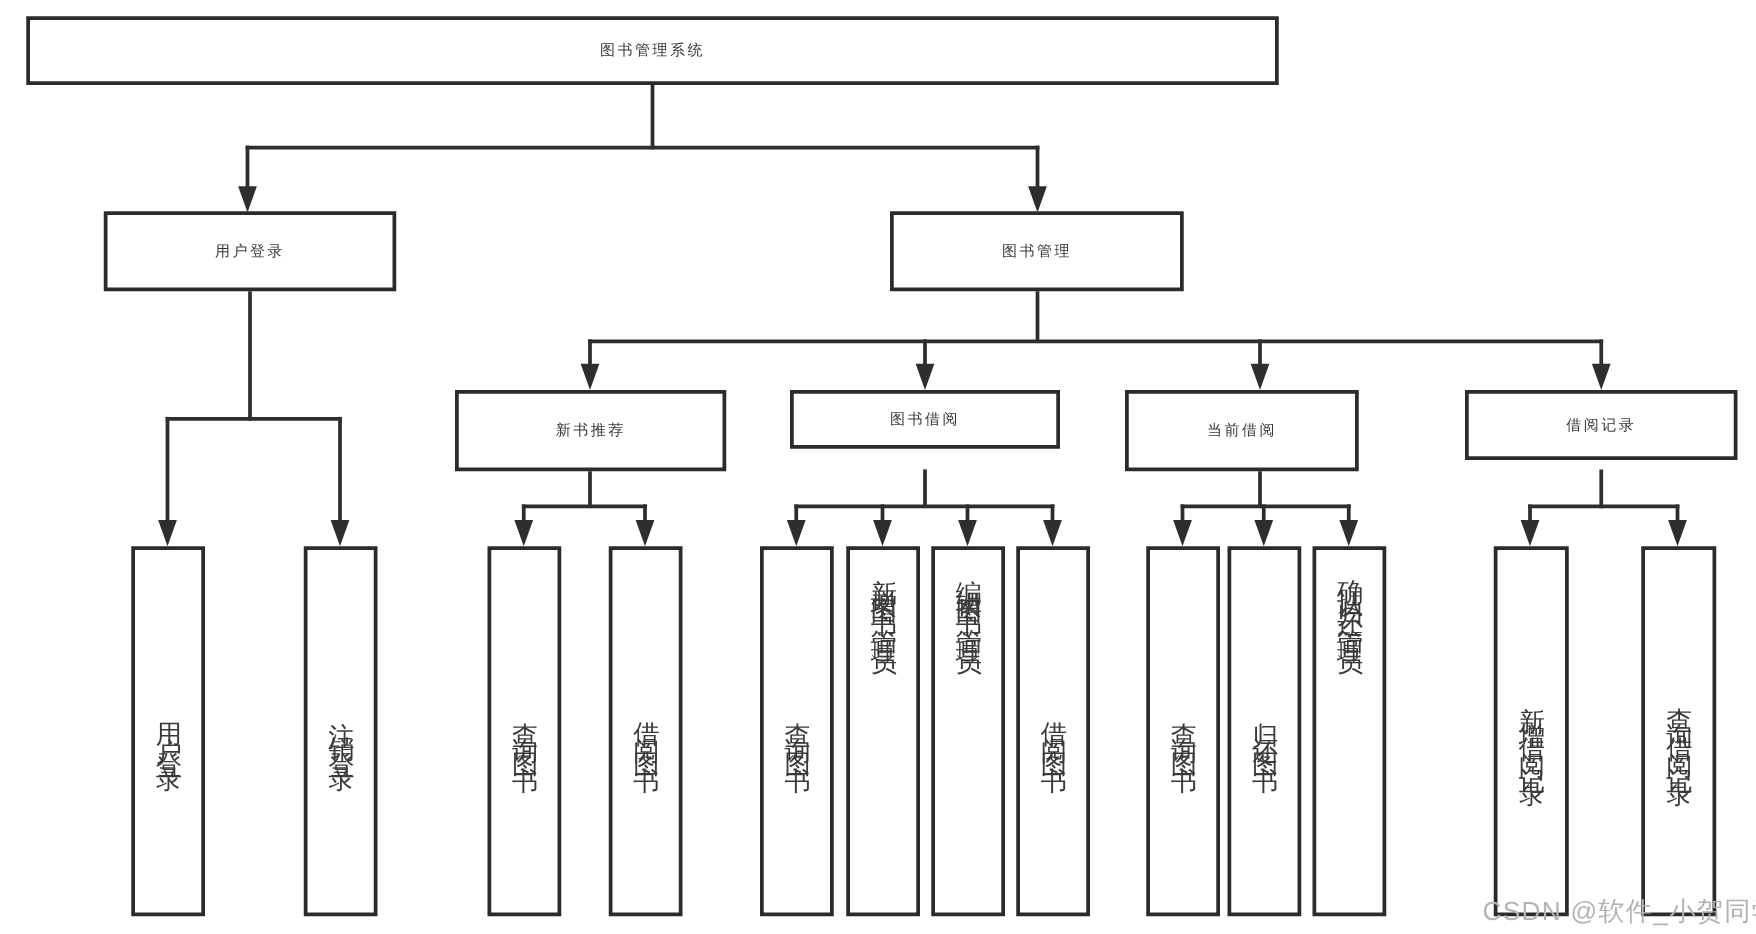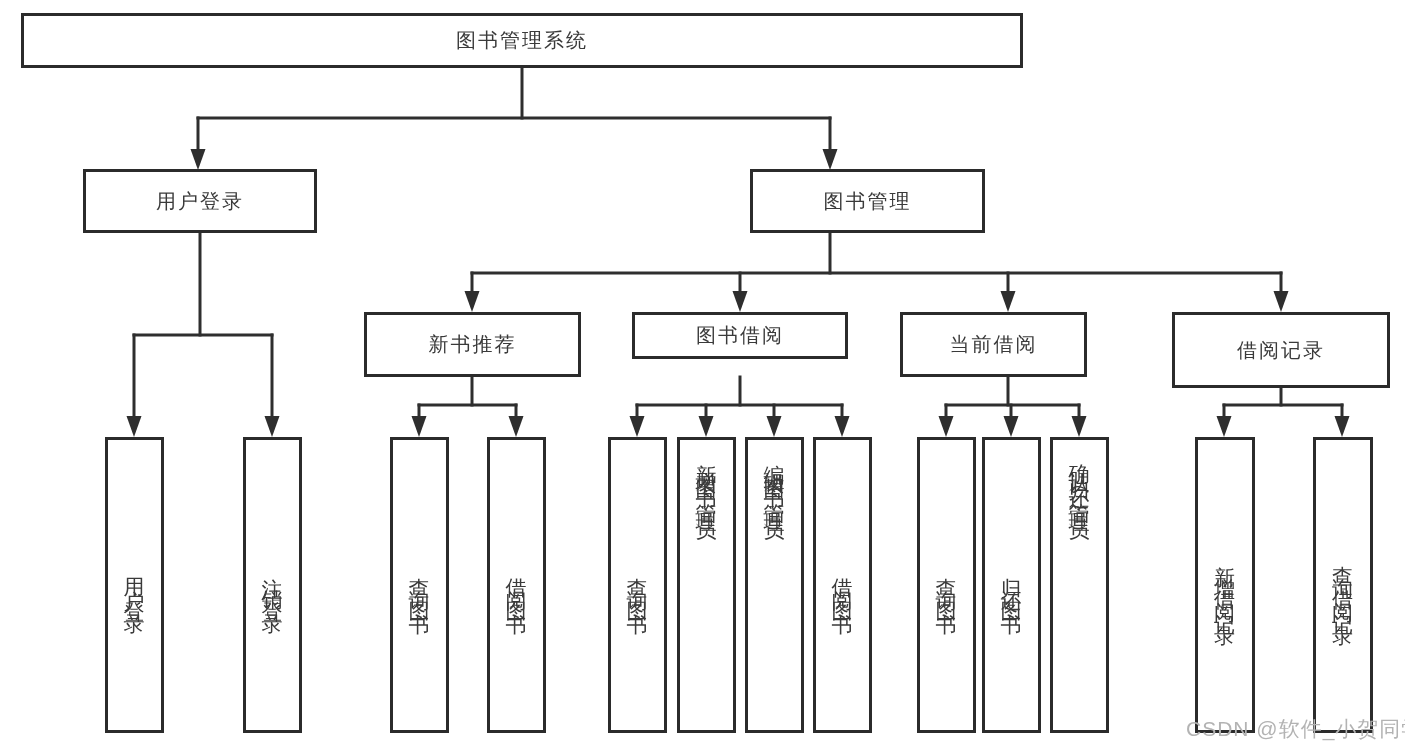--- a/index.html
+++ b/index.html
@@ -22,21 +22,21 @@
     position: absolute;
     box-sizing: border-box;
     border: 3px solid #2b2b2b;
     background: #ffffff;
     display: flex;
     align-items: center;
     justify-content: center;
     text-align: center;
   }
   .hlabel {
-    font-size: 20px;
+    font-size: 12px;
     letter-spacing: 2px;
     color: #3a3a3a;
     white-space: nowrap;
   }
   .leaf > span {
     position: absolute;
     left: 50%;
     top: 50%;
     transform: translate(-50%, -50%);
     writing-mode: vertical-rl;
@@ -140,34 +140,34 @@
     </g>
   </svg>
 
   <div class="box" style="left:21px; top:13px; width:1002px; height:55px;">
     <span class="hlabel">图书管理系统</span>
   </div>
 
   <div class="box" style="left:83px; top:169px; width:234px; height:64px;">
     <span class="hlabel">用户登录</span>
   </div>
-  <div class="box" style="left:712px; top:169px; width:235px; height:64px;margin-left:38px;">
+  <div class="box" style="left:712px; top:169px; width:235px; height:64px;">
     <span class="hlabel">图书管理</span>
   </div>
 
   <div class="box" style="left:364px; top:312px; width:217px; height:65px;">
     <span class="hlabel">新书推荐</span>
   </div>
   <div class="box" style="left:632px; top:312px; width:216px; height:47px;">
     <span class="hlabel">图书借阅</span>
   </div>
   <div class="box" style="left:900px; top:312px; width:187px; height:65px;">
     <span class="hlabel">当前借阅</span>
   </div>
-  <div class="box" style="left:1172px; top:312px; width:218px; height:76px;">
+  <div class="box" style="left:1172px; top:312px; width:218px; height:56px;">
     <span class="hlabel">借阅记录</span>
   </div>
 
   <div class="box leaf" style="left:105px; top:437px; width:59px; height:296px;">
     <span>用户登录</span>
   </div>
   <div class="box leaf" style="left:243px; top:437px; width:59px; height:296px;">
     <span>注销登录</span>
   </div>
 

